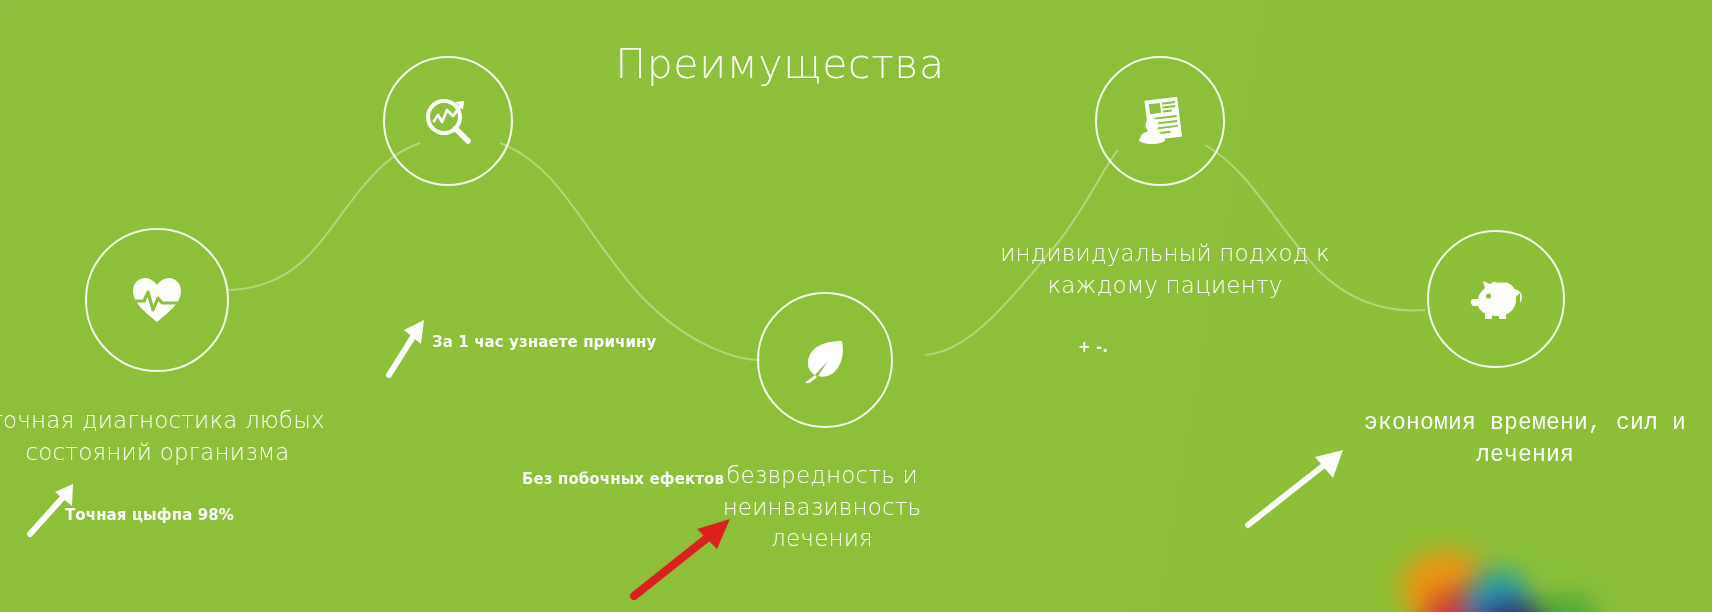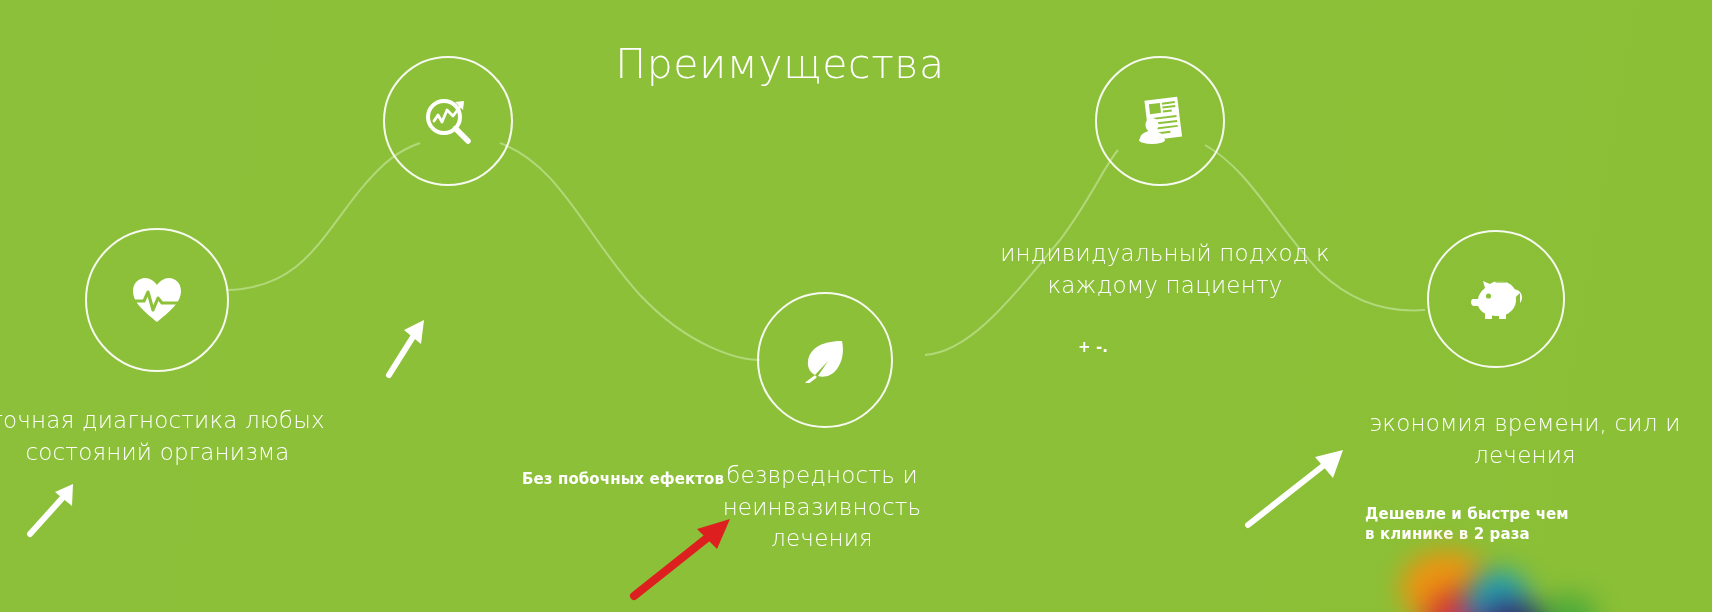--- a/index.html
+++ b/index.html
@@ -196,41 +196,41 @@
   <div class="caption" style="left:1000px; top:238px; width:330px;">
     <div>индивидуальный подход к</div>
     <div>каждому пациенту</div>
   </div>
 
   <div class="caption" style="left:672px; top:460px; width:300px; text-align:center;">
     <div>безвредность и</div>
     <div>неинвазивность лечения</div>
   </div>
 
-  <div class="caption" style="left:1340px; top:408px; width:370px;">
+  <div class="caption" style="left:1340px; top:408px; width:370px;font-family:Liberation Mono, monospace;">
     <div>экономия времени, сил и</div>
     <div>лечения</div>
   </div>
 
+  <div class="note" style="left:65px; top:505px; width:240px;">
+    <span>Точная цыфпа 98%</span>
+  </div>
 
   <div class="note" style="left:432px; top:332px; width:250px;">
+    <div>За 1 час узнаете причину</div>
   </div>
 
   <div class="note center-note" style="left:513px; top:469px; width:220px;">
     <span>Без побочных ефектов</span>
   </div>
 
   <div class="note" style="left:1078px; top:337px; width:90px;">
     <span>+ -.</span>
   </div>
 
-  <div class="note" style="left:1365px; top:504px; width:260px;">
-    <div>Дешевле и быстре чем</div>
-    <div>в клинике в 2 раза</div>
-  </div>
 
   <svg class="arrow-layer" viewBox="0 0 1712 612">
 
     <g>
       <path fill="#ffffff" d="M 28 535 L 70 490 L 70 490 Z"></path>
       <path stroke="#ffffff" stroke-width="6" stroke-linecap="round" fill="none" d="M 30 534 L 66 494"></path>
       <path fill="#ffffff" d="M 73 484 L 72 506 L 55 492 Z"></path>
     </g>
 
     <g>

